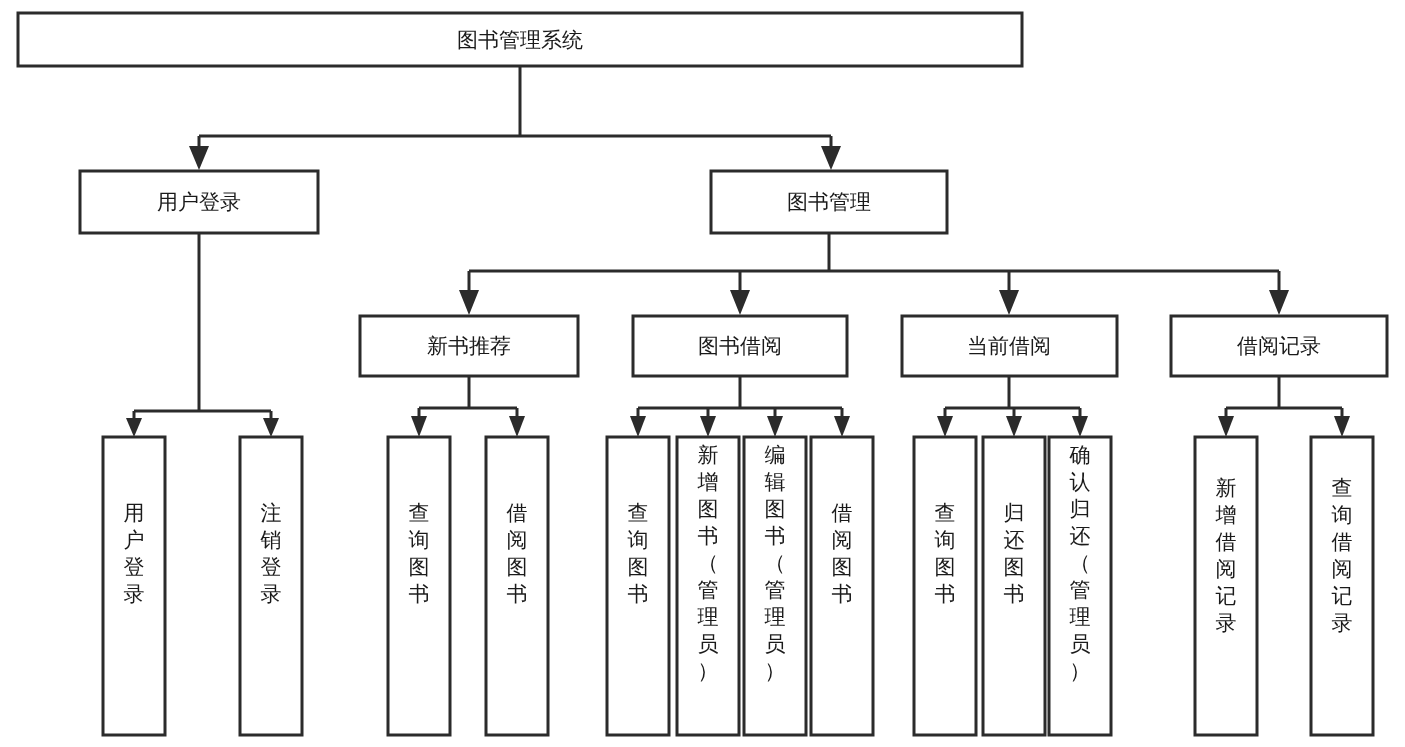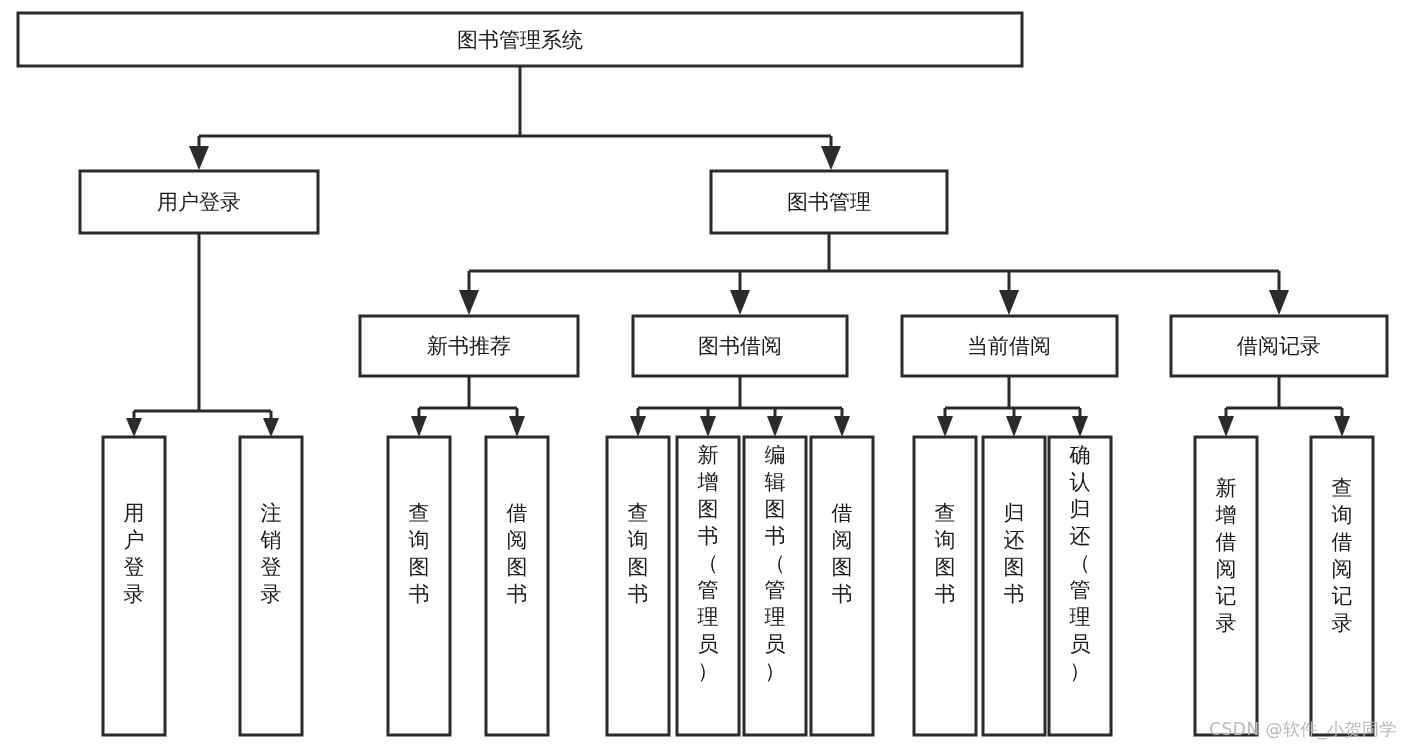--- a/index.html
+++ b/index.html
@@ -243,15 +243,14 @@
       <text class="node-label-v" x="1226" y="495"><tspan x="1226" y="495">新</tspan><tspan x="1226" y="522">增</tspan><tspan x="1226" y="549">借</tspan><tspan x="1226" y="576">阅</tspan><tspan x="1226" y="603">记</tspan><tspan x="1226" y="630">录</tspan></text>
     </g>
 
     <g>
       <rect class="node-box" x="1311" y="437" width="62" height="298"></rect>
       <text class="node-label-v" x="1342" y="495"><tspan x="1342" y="495">查</tspan><tspan x="1342" y="522">询</tspan><tspan x="1342" y="549">借</tspan><tspan x="1342" y="576">阅</tspan><tspan x="1342" y="603">记</tspan><tspan x="1342" y="630">录</tspan></text>
     </g>
 
   </svg>
 
-  <div class="watermark-text">CSDN @软件_小贺同学</div>
 
 </div>
 
 </body></html>

